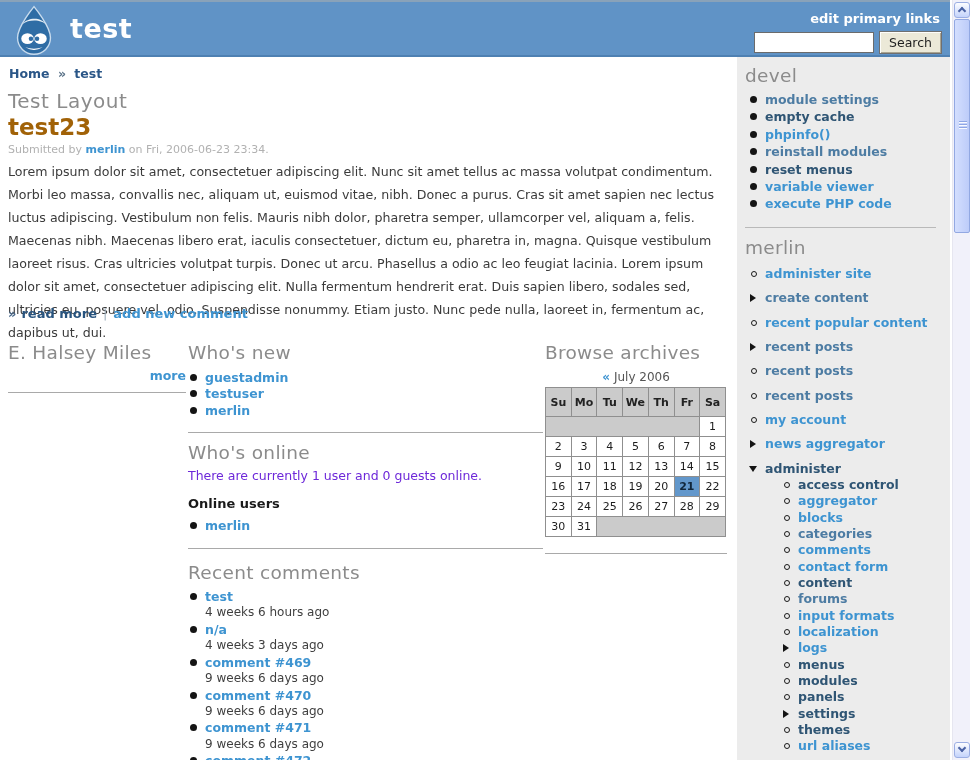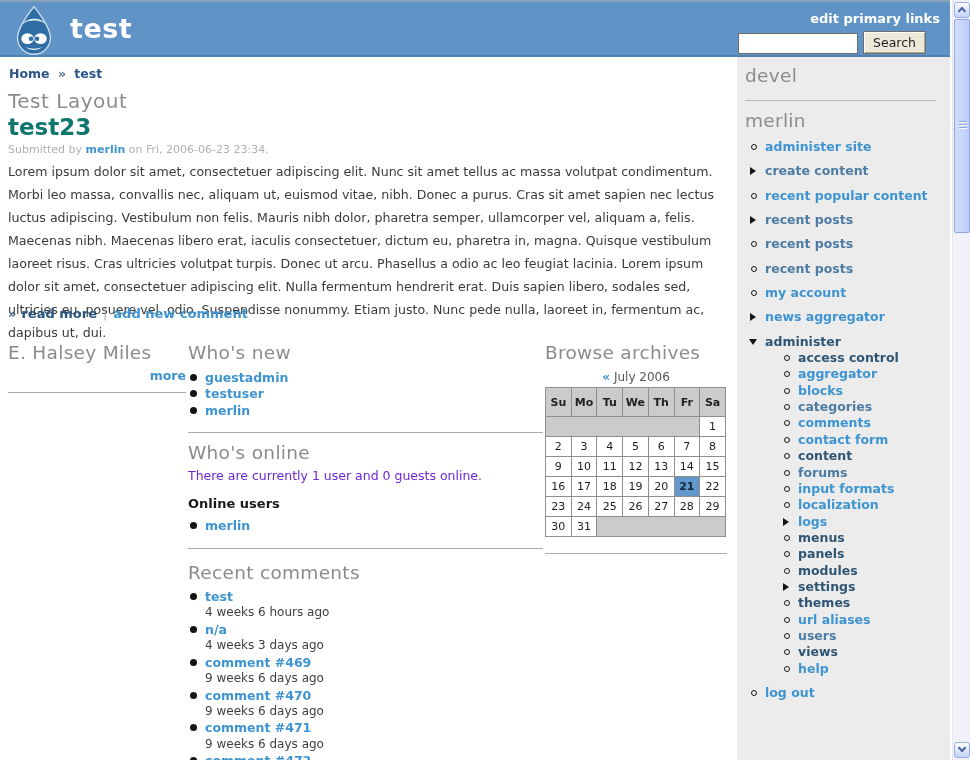--- a/index.html
+++ b/index.html
@@ -6,21 +6,21 @@
   html,body { background:#fff; }
   .page { position:relative; width:970px; height:760px; overflow:hidden; background:#fff;
           font-family:"DejaVu Sans","Liberation Sans",sans-serif; }
 
   
   .header { position:absolute; top:0; left:0; width:950px; height:57px;
             background:#6093c6; border-top:2px solid #89a2b9; border-bottom:2px solid #4e80b2; }
   .logo { position:absolute; left:8px; top:2px; width:52px; height:52px; display:block; cursor:pointer; }
   .site-name { position:absolute; left:70px; top:11px; color:#fff; font-size:27px; font-weight:bold; letter-spacing:.5px; cursor:pointer; }
   .edit-links { position:absolute; top:9px; right:10px; color:#fff; font-weight:bold; font-size:13px; text-decoration:none; cursor:pointer; }
-  .search-row { position:absolute; top:29px; right:24px; display:flex; align-items:flex-end; }
+  .search-row { position:absolute; top:29px; right:8px; display:flex; align-items:center; }
   .search-input { width:120px; height:21px; border:1px solid #6b6b6b; background:#fff; font-size:12px; padding:1px 3px; }
   .search-btn { margin-left:5px; height:23px; width:63px; background:#ece9d8; border:1px solid #6f6f6f;
                 box-shadow:inset 1px 1px 0 #fdfdfb, inset -1px -1px 0 #a9a490;
                 font-size:12.5px; color:#1f1f1f; font-family:inherit; cursor:pointer; }
 
   
   .scrollbar { position:absolute; right:0; top:0; width:18px; height:760px; background:#f1f1fa; border-left:1px solid #e6e6f0; }
   .sb-btn { position:absolute; left:1px; width:16px; height:16px; background:linear-gradient(#fdfdff,#c4d3fb);
             border:1px solid #9baee3; border-radius:3px; cursor:pointer; }
   .sb-up { top:2px; } .sb-down { bottom:2px; }
@@ -31,21 +31,21 @@
               background:linear-gradient(90deg,#d3defe,#bdccf9); border:1px solid #92a8e2; border-radius:2px; cursor:grab; }
   .sb-grip { position:absolute; left:4px; top:101px; width:8px; height:9px;
              background:repeating-linear-gradient(180deg,#8fa7e4 0 1px,rgba(255,255,255,.9) 1px 2px,transparent 2px 3px); }
 
   
   .content { position:absolute; left:0; top:59px; width:737px; height:701px; background:#fff; }
   .breadcrumb { position:absolute; left:9px; top:7px; font-size:12.5px; font-weight:bold; }
   .breadcrumb a { color:#2a5687; text-decoration:none; cursor:pointer; }
   .bc-sep { color:#5a7288; margin:0 4px; }
   .page-title { position:absolute; left:8px; top:30px; font-size:20px; color:#8b8b8b; letter-spacing:.5px; }
-  .node-title { position:absolute; left:8px; top:55px; font-size:23px; font-weight:bold; color:#0f766e; }
+  .node-title { position:absolute; left:8px; top:55px; font-size:23px; font-weight:bold; color:#a16207; }
   .submitted { position:absolute; left:8px; top:84px; font-size:11px; color:#b1b1b1; }
   .submitted a { color:#3e94d1; font-weight:bold; text-decoration:none; cursor:pointer; }
   .node-body { position:absolute; left:8px; top:101px; width:730px; font-size:12.6px; line-height:23px; color:#3b3b3b; }
   .node-links { position:absolute; left:8px; top:247px; font-size:13px; font-weight:bold; }
   .nl-marker { color:#49688a; margin-right:5px; }
   .nl-readmore { color:#28547f; text-decoration:none; cursor:pointer; }
   .nl-sep { color:#9fb0bd; margin:0 6px; font-weight:normal; }
   .nl-addcomment { color:#3e94d1; text-decoration:none; cursor:pointer; }
 
   h3.blk { font-size:18.5px; font-weight:normal; color:#8b8b8b; letter-spacing:.3px; }
@@ -257,20 +257,29 @@
           <td class="empty" colspan="5"></td>
         </tr>
       </tbody>
         </table>
       <div class="rule"></div>
     </div>
   </div>
 
   <div class="sidebar">
     <h3 class="blk">devel</h3>
+    <ul class="devel">
+      <li class="b-disc tone-muted"><a>module settings</a></li>
+      <li class="b-disc tone-dark"><a>empty cache</a></li>
+      <li class="b-disc tone-light"><a>phpinfo()</a></li>
+      <li class="b-disc tone-muted"><a>reinstall modules</a></li>
+      <li class="b-disc tone-dark"><a>reset menus</a></li>
+      <li class="b-disc tone-light"><a>variable viewer</a></li>
+      <li class="b-disc tone-light"><a>execute PHP code</a></li>
+    </ul>
     <div class="side-rule"></div>
     <h3 class="blk">merlin</h3>
     <ul class="menu">
       <li class="lvl1 b-circle tone-light"><a>administer site</a></li>
       <li class="lvl1 b-right tone-muted"><a>create content</a></li>
       <li class="lvl1 b-circle tone-light"><a>recent popular content</a></li>
       <li class="lvl1 b-right tone-muted"><a>recent posts</a></li>
       <li class="lvl1 b-circle tone-muted"><a>recent posts</a></li>
       <li class="lvl1 b-circle tone-muted"><a>recent posts</a></li>
       <li class="lvl1 b-circle tone-light"><a>my account</a></li>
@@ -281,22 +290,22 @@
       <li class="lvl2 b-circle tone-light"><a>blocks</a></li>
       <li class="lvl2 b-circle tone-muted"><a>categories</a></li>
       <li class="lvl2 b-circle tone-light"><a>comments</a></li>
       <li class="lvl2 b-circle tone-light"><a>contact form</a></li>
       <li class="lvl2 b-circle tone-dark"><a>content</a></li>
       <li class="lvl2 b-circle tone-muted"><a>forums</a></li>
       <li class="lvl2 b-circle tone-light"><a>input formats</a></li>
       <li class="lvl2 b-circle tone-light"><a>localization</a></li>
       <li class="lvl2 b-right tone-light"><a>logs</a></li>
       <li class="lvl2 b-circle tone-dark"><a>menus</a></li>
+      <li class="lvl2 b-circle tone-dark"><a>modules</a></li>
       <li class="lvl2 b-circle tone-dark"><a>panels</a></li>
-      <li class="lvl2 b-circle tone-dark"><a>modules</a></li>
       <li class="lvl2 b-right tone-dark"><a>settings</a></li>
       <li class="lvl2 b-circle tone-dark"><a>themes</a></li>
       <li class="lvl2 b-circle tone-light"><a>url aliases</a></li>
       <li class="lvl2 b-circle tone-muted"><a>users</a></li>
       <li class="lvl2 b-circle tone-dark"><a>views</a></li>
       <li class="lvl2 b-circle tone-light"><a>help</a></li>
       <li class="lvl1 b-circle tone-light"><a>log out</a></li>
     </ul>
   </div>
 

